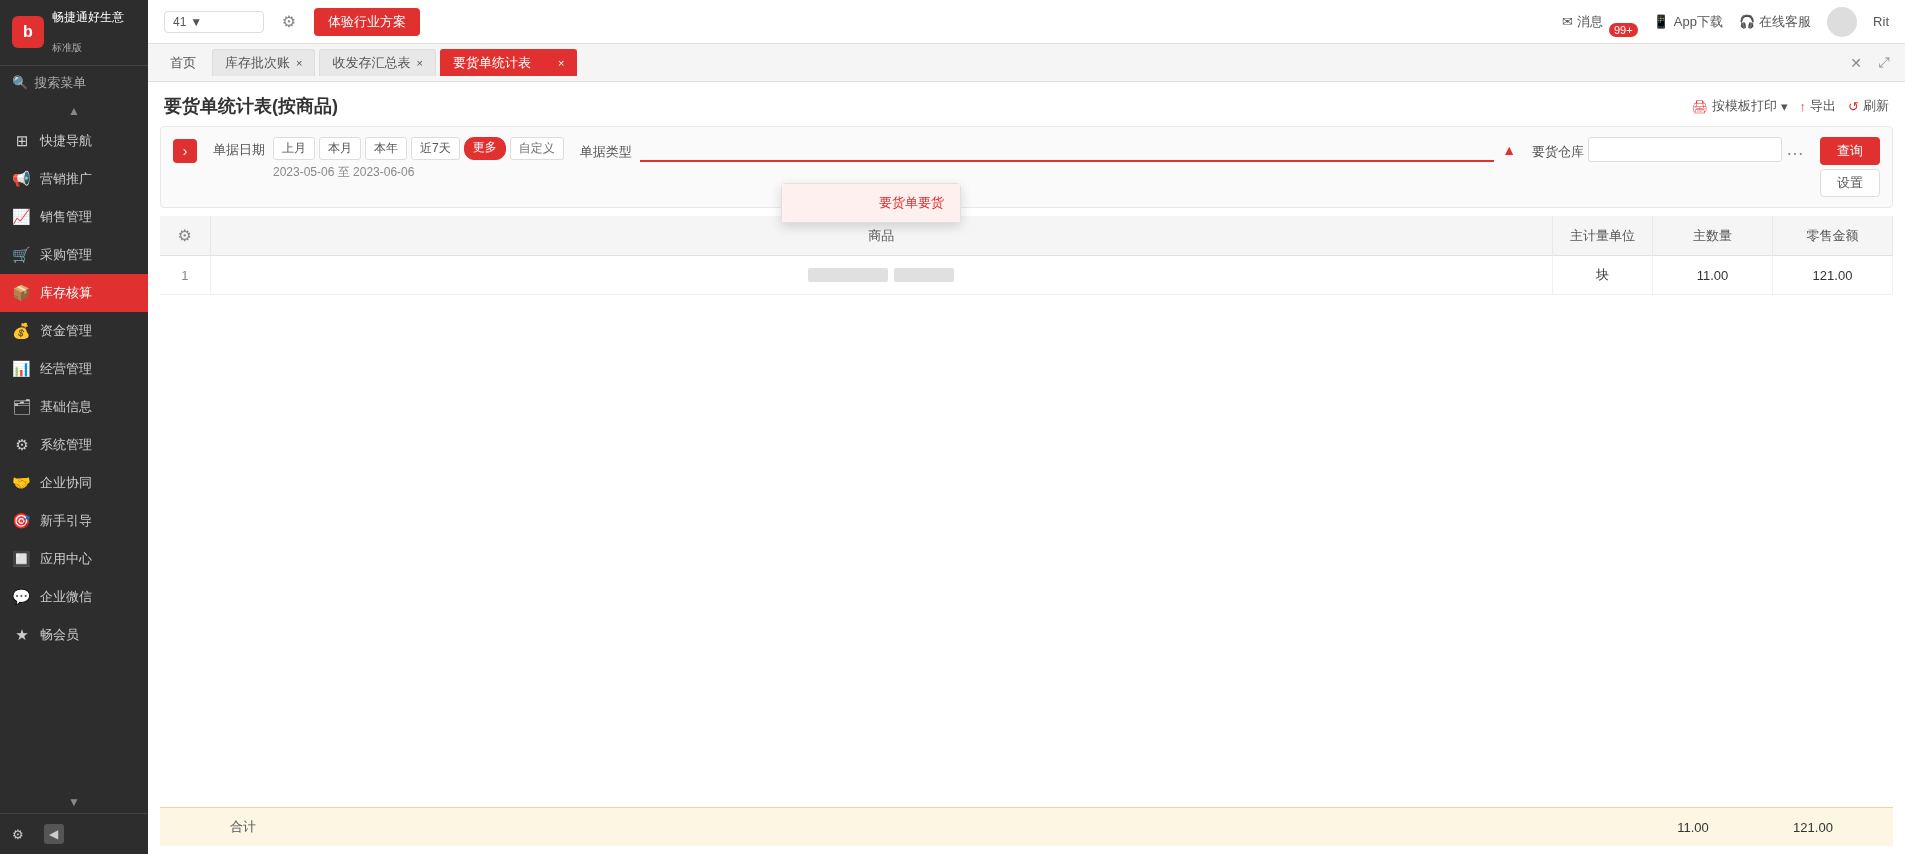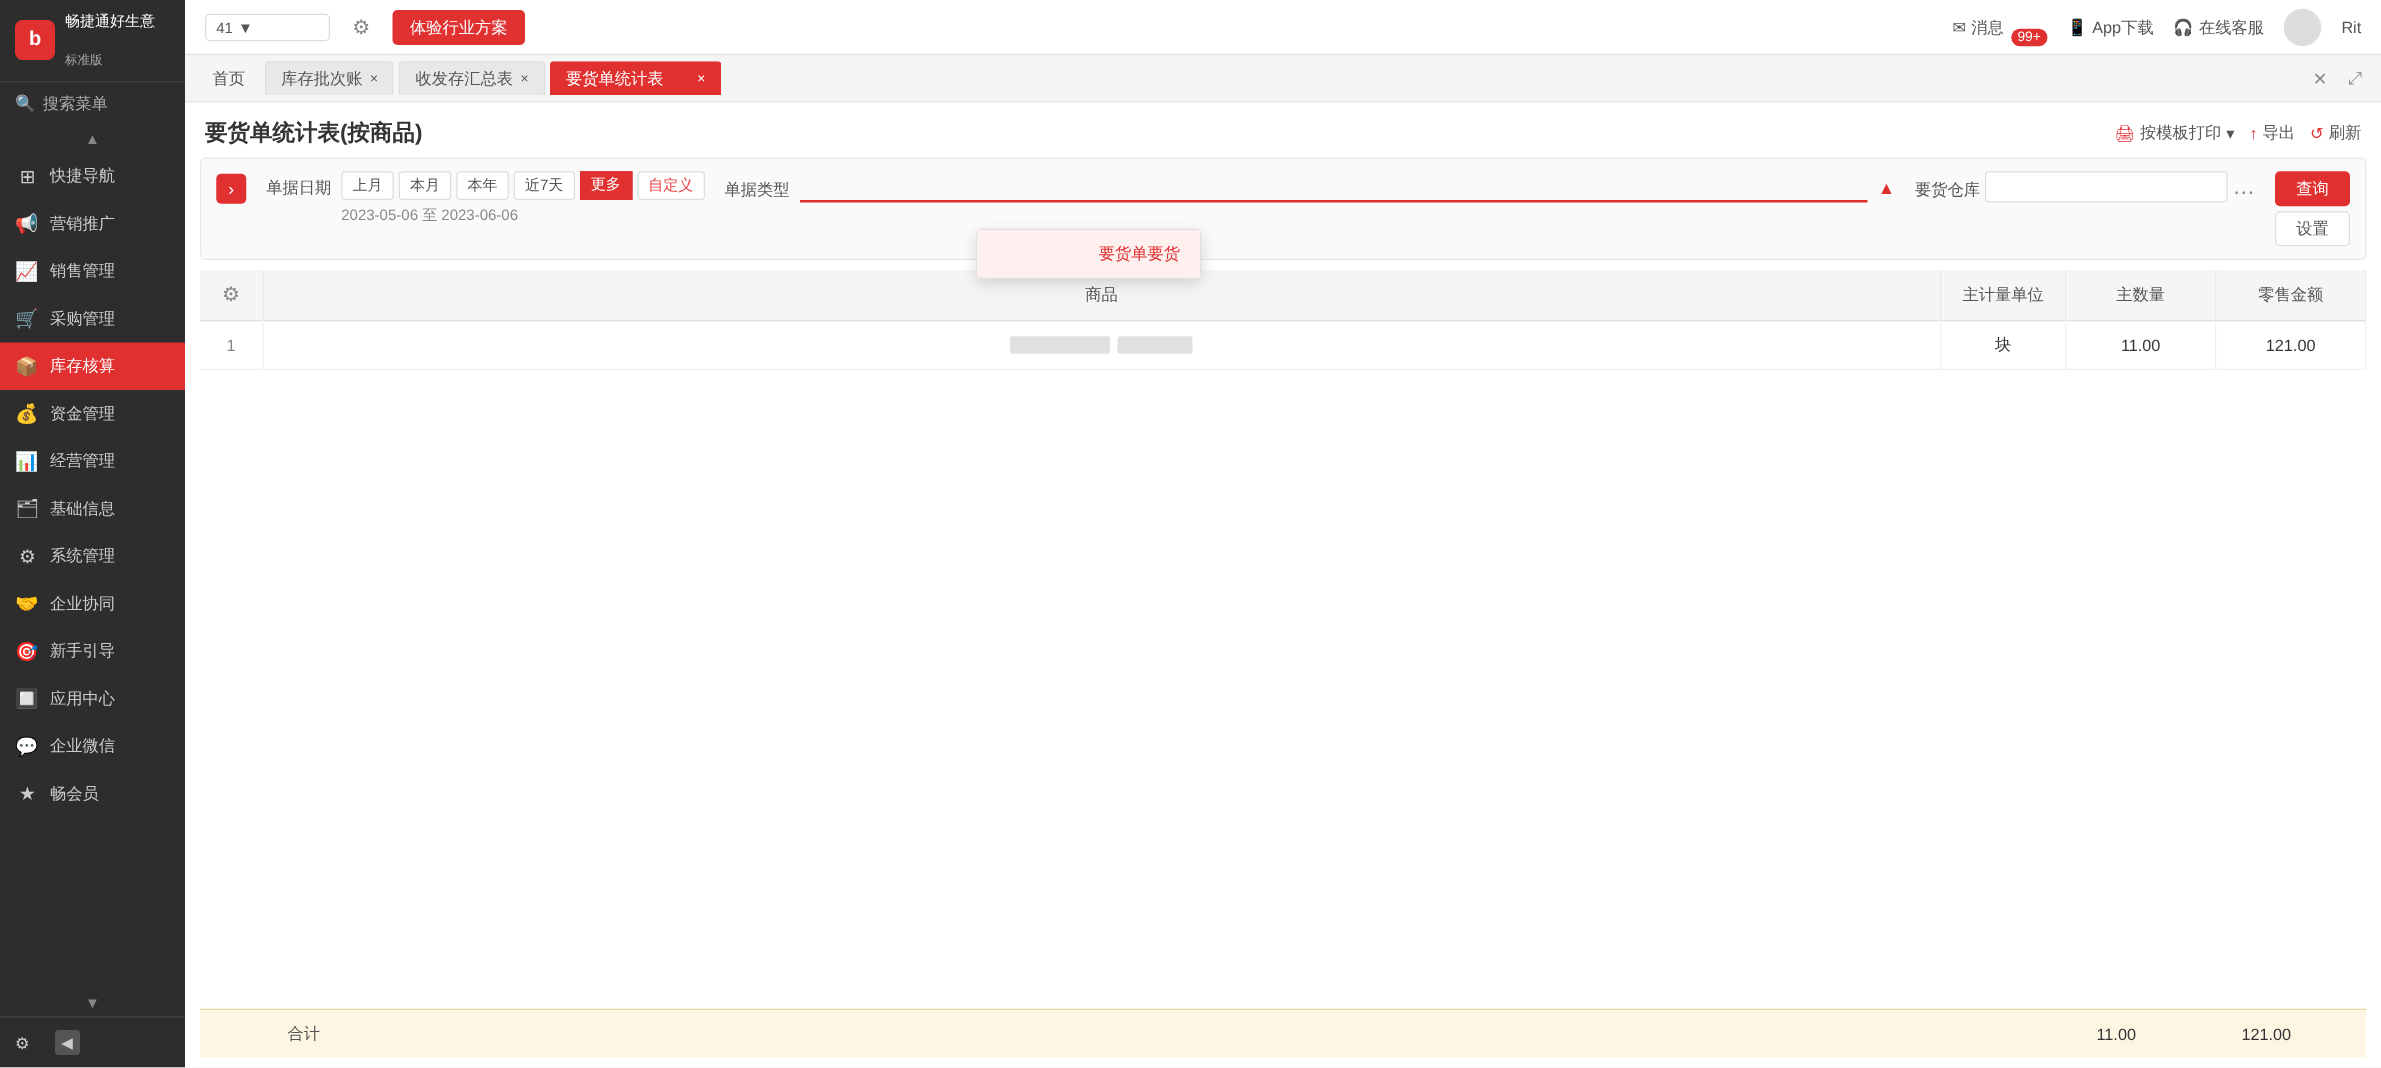--- a/index.html
+++ b/index.html
@@ -322,31 +322,31 @@
       border-radius: 3px;
       background: #fff;
       cursor: pointer;
       font-size: 12px;
       color: #555;
     }
     .date-btn.active-red {
       background: #e03030;
       color: white;
       border-color: #e03030;
-      border-radius: 0;
+      border-radius: 10px;
       padding: 1px 8px;
     }
     .date-custom {
       padding: 2px 8px;
       border: 1px solid #ddd;
       border-radius: 3px;
       background: #fff;
       cursor: pointer;
       font-size: 12px;
-      color: #ef4444;
+      color: #737373;
     }
 
     .filter-type-group {
       display: flex;
       align-items: center;
       gap: 8px;
       flex: 1;
     }
     .filter-type-input {
       flex: 1;

